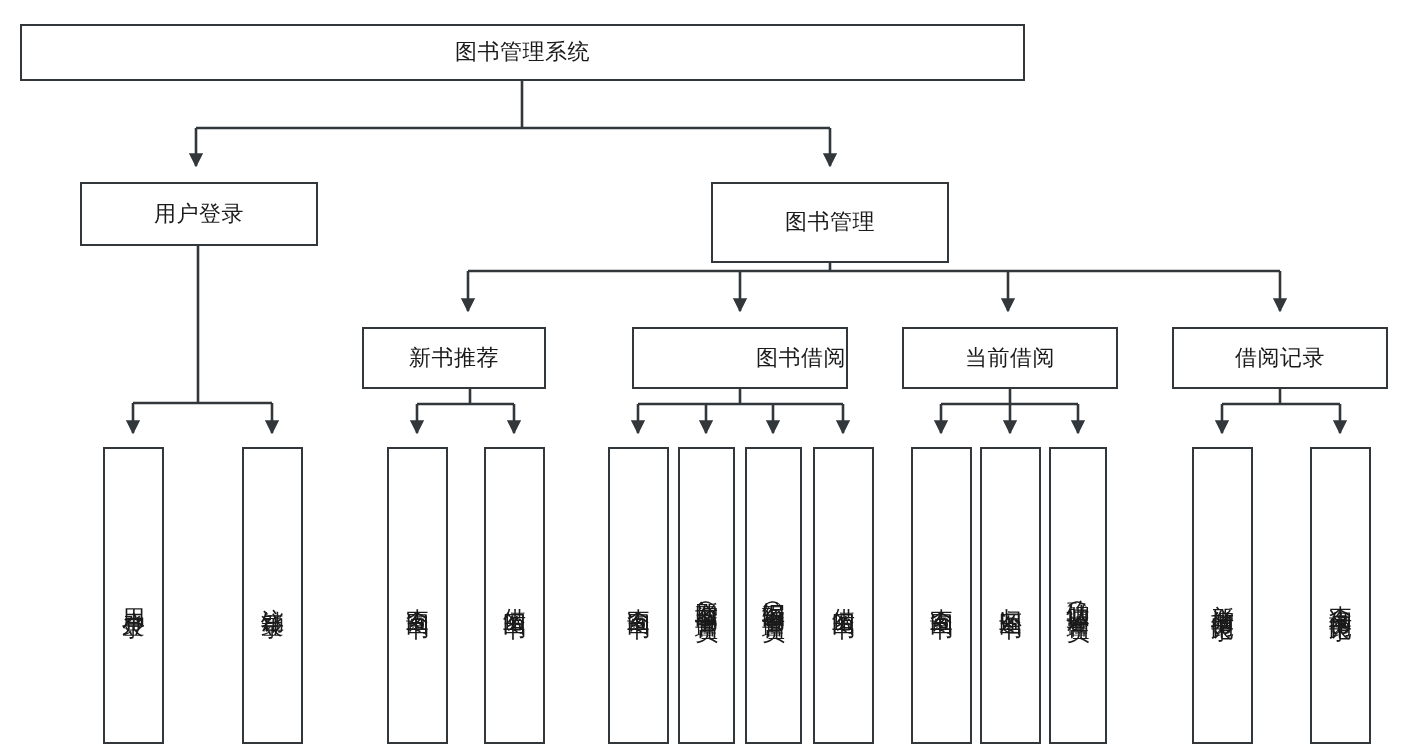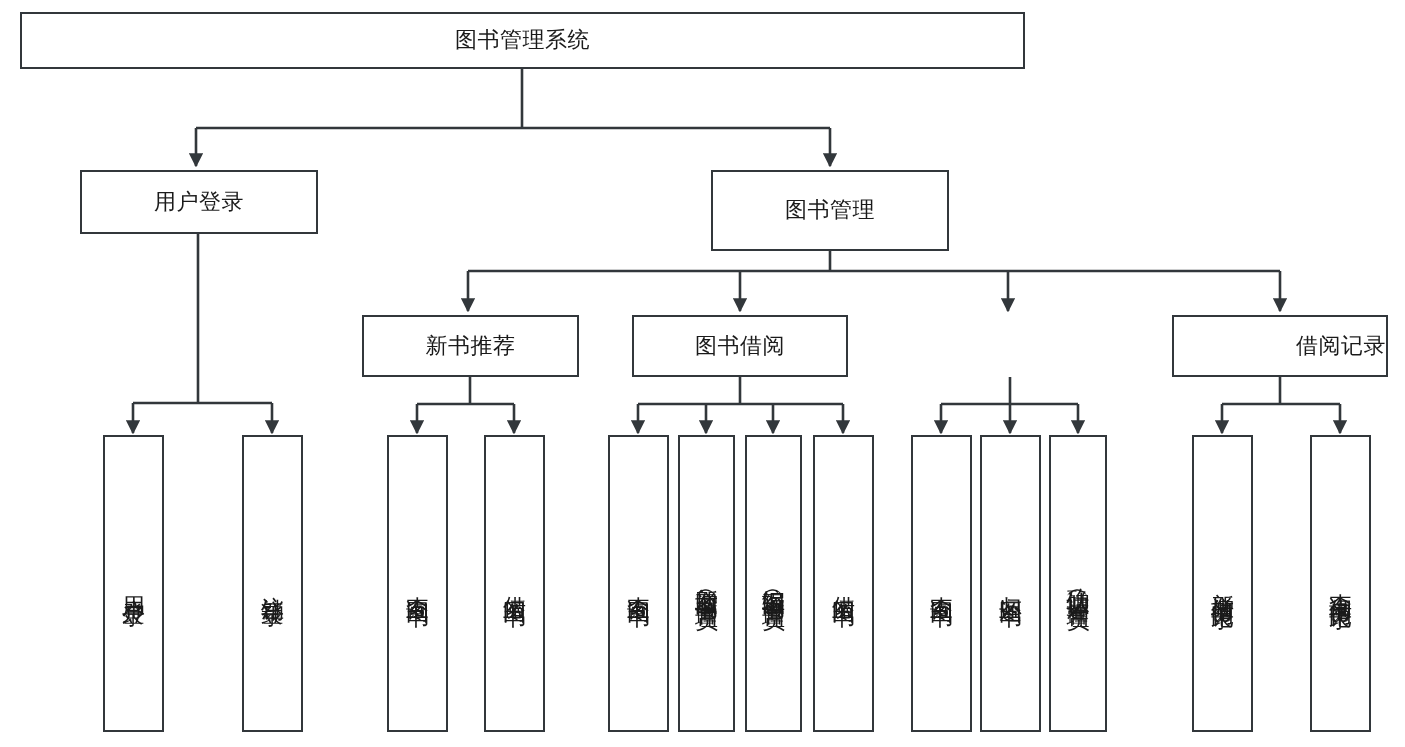--- a/index.html
+++ b/index.html
@@ -22,20 +22,21 @@
   }
   .node {
     position: absolute;
     box-sizing: border-box;
     background: #ffffff;
     border: 2px solid #32373b;
     display: flex;
     align-items: center;
     justify-content: center;
     color: #1a1a1a;
+    margin-top: 12px;
   }
   .node-label {
     display: block;
     text-align: center;
     line-height: 1.12;
     white-space: pre;
     letter-spacing: 0.5px;
   }
   .node.horizontal .node-label {
     font-size: 22px;
@@ -133,30 +134,33 @@
   </div>
 
   <div class="node horizontal" style="left:80px; top:170px; width:238px; height:64px;">
     <span class="node-label">用户登录</span>
   </div>
 
   <div class="node horizontal" style="left:711px; top:170px; width:238px; height:81px;">
     <span class="node-label">图书管理</span>
   </div>
 
-  <div class="node horizontal" style="left:362px; top:315px; width:217px; height:62px;">
+  <div class="node horizontal" style="left:362px; top:315px; width:184px; height:62px;">
     <span class="node-label">新书推荐</span>
   </div>
 
-  <div class="node horizontal" style="left:632px; top:315px; width:216px; height:62px;">
+  <div class="node horizontal" style="left:632px; top:315px; width:216px; height:62px;justify-content:flex-end;">
     <span class="node-label">图书借阅</span>
   </div>
 
-
-  <div class="node horizontal" style="left:1172px; top:315px; width:216px; height:62px;justify-content:flex-end;">
+  <div class="node horizontal" style="left:902px; top:315px; width:216px; height:62px;">
+    <span class="node-label">当前借阅</span>
+  </div>
+
+  <div class="node horizontal" style="left:1172px; top:315px; width:216px; height:62px;">
     <span class="node-label">借阅记录</span>
   </div>
 
   <div class="node vertical" style="left:103px; top:435px; width:61px; height:297px;">
     <span class="node-label">用户登录</span>
   </div>
 
   <div class="node vertical" style="left:242px; top:435px; width:61px; height:297px;">
     <span class="node-label">注销登录</span>
   </div>

